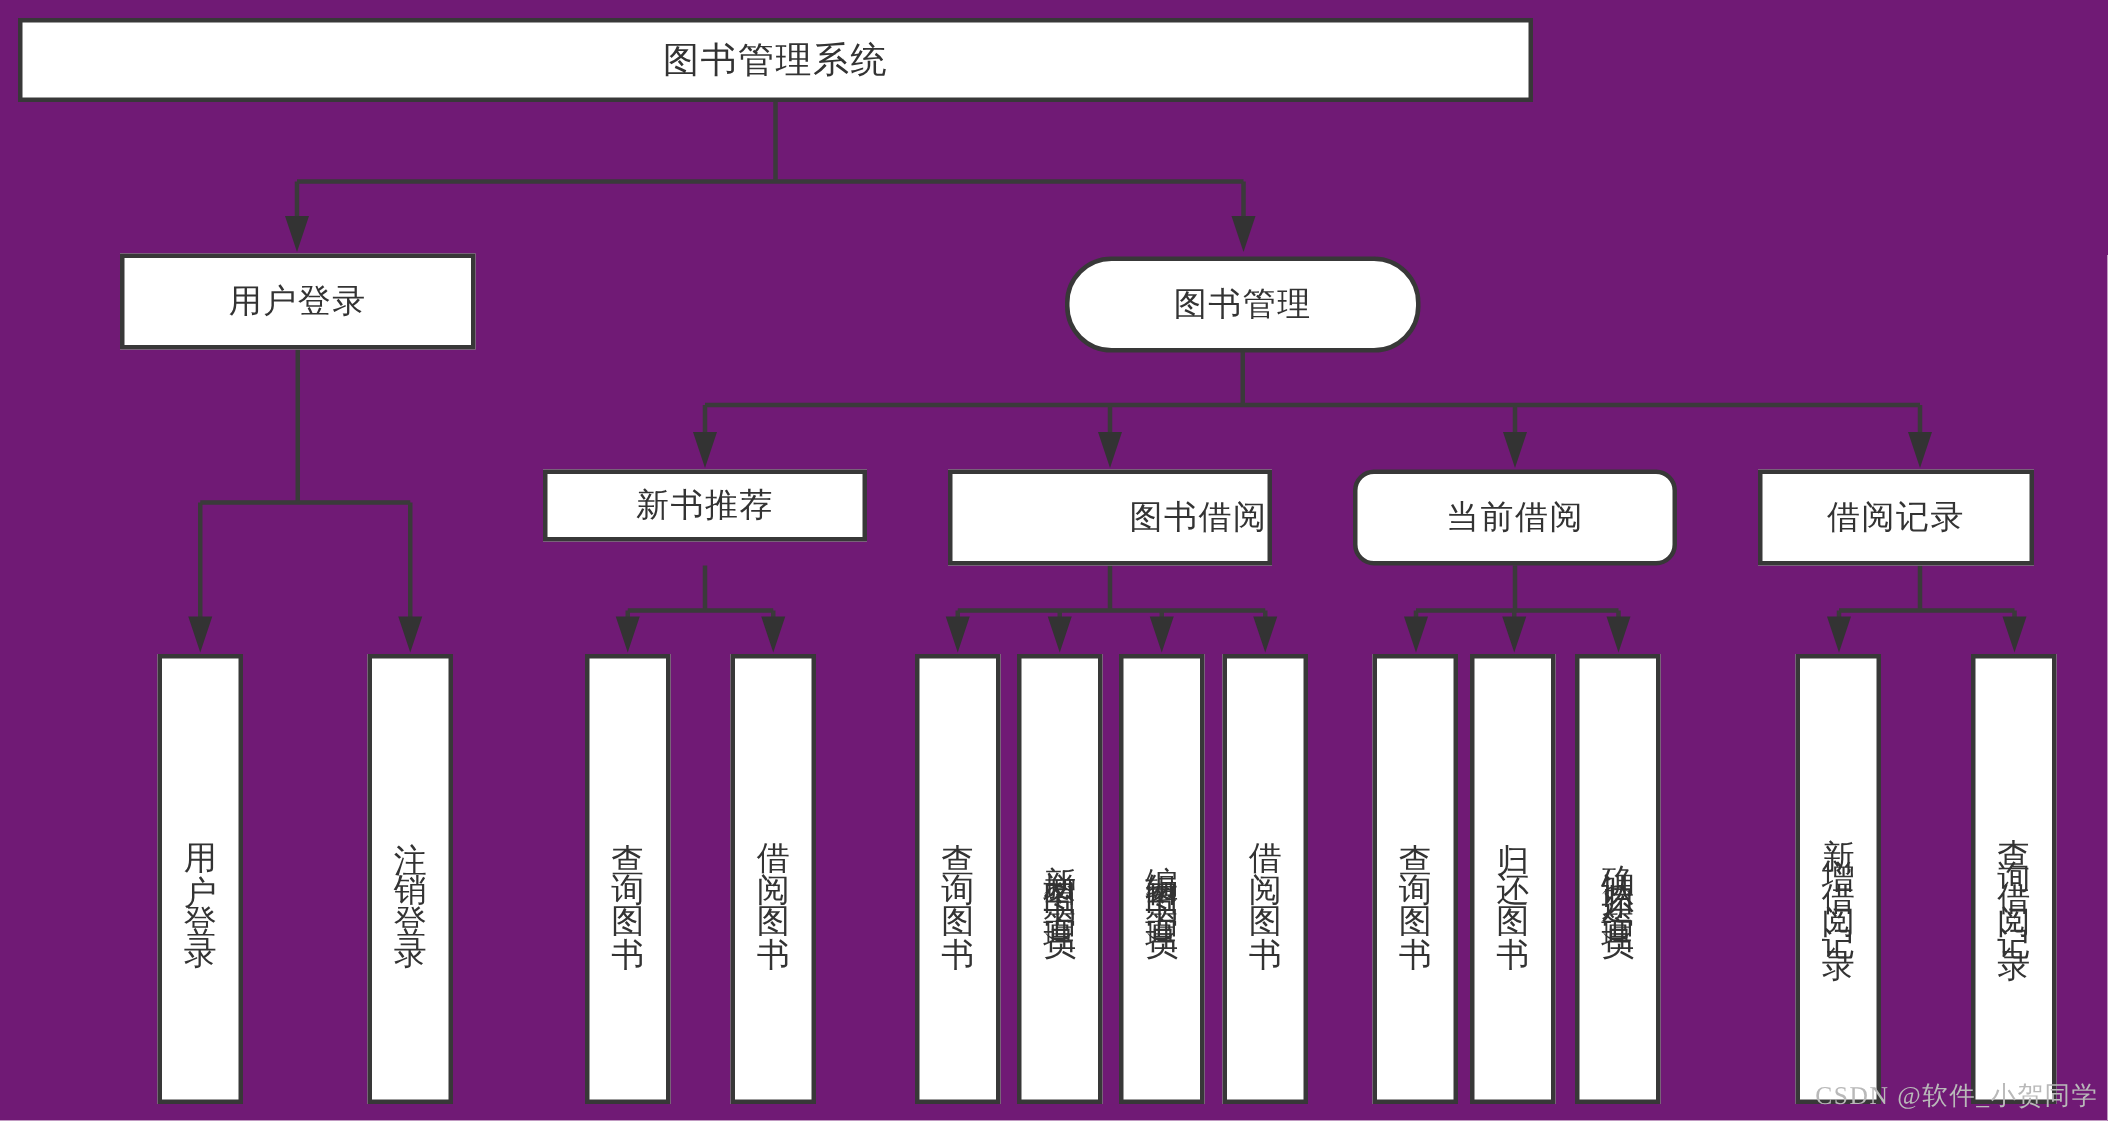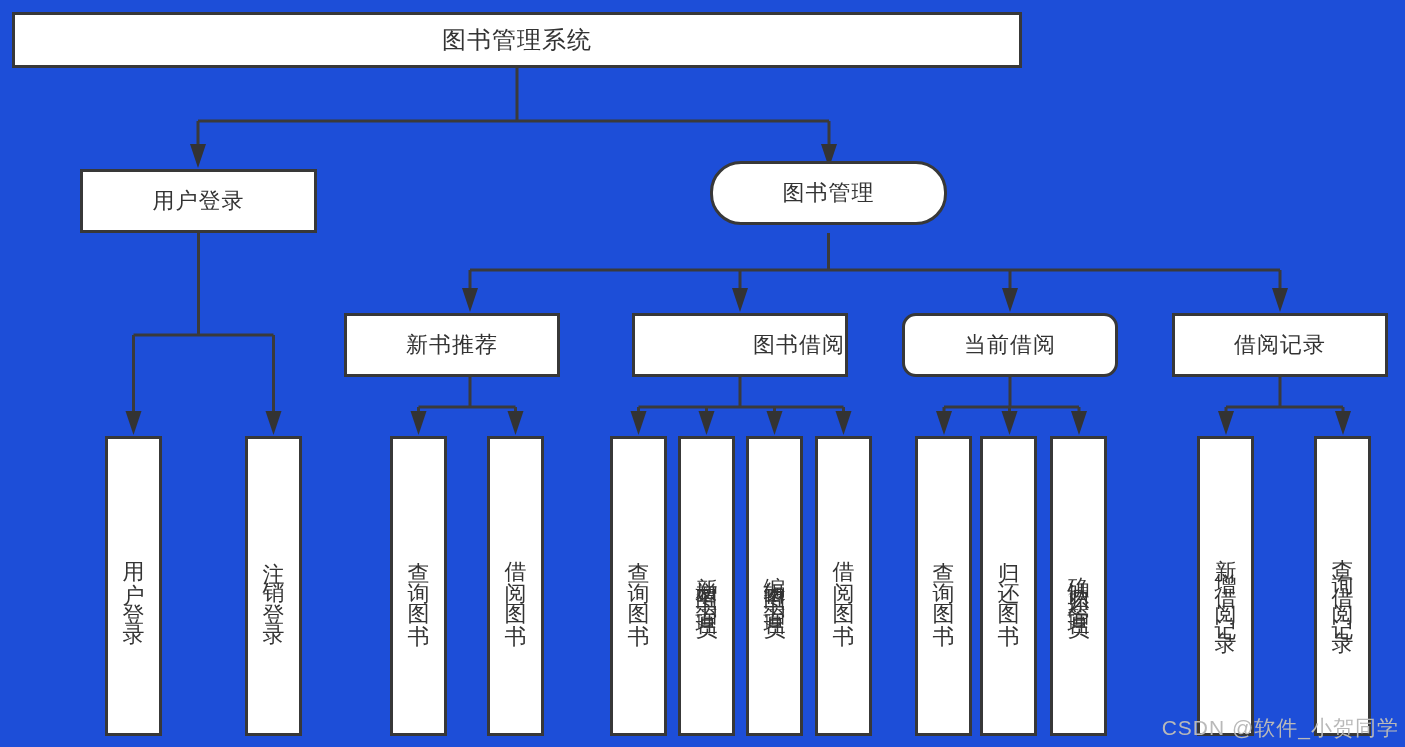--- a/index.html
+++ b/index.html
@@ -1,20 +1,20 @@
 <!DOCTYPE html>
 <html><head>
 <meta charset="utf-8">
 <style>
   html,body{margin:0;padding:0;background:#ffffff;}
   .stage{
     position:relative;
     width:1405px;height:747px;
-    background:#1d4ed8;
-    font-family:Liberation Sans, sans-serif;
+    background:#701a75;
+    font-family:Liberation Serif, serif;
     color:#333333;
     overflow:hidden;
   }
   .node{
     position:absolute;
     box-sizing:border-box;
     border:3px solid #383838;
     background:#ffffff;
     display:flex;
     align-items:center;
@@ -32,21 +32,21 @@
     white-space:nowrap;
     line-height:1;
   }
   .root{left:12px;top:12px;width:1010px;height:56px;font-size:24px;}
   .connectors{position:absolute;left:0;top:0;z-index:1;}
   .connectors path{stroke:#3a3a3a;stroke-width:3;fill:none;}
   .connectors polygon{fill:#333333;stroke:none;}
   .watermark{
     position:absolute;
     right:6px;bottom:5px;
-    font-size:21px;
+    font-size:17px;
     color:#b9b9b9;
     letter-spacing:1px;
     z-index:5;
     white-space:nowrap;
   }
 </style>
 </head>
 <body>
 
 <div class="stage">
@@ -83,34 +83,34 @@
     <polygon points="1335,411 1351,411 1343,435"></polygon>
   </svg>
 
   <div class="node hbox root">
     <span>图书管理系统</span>
   </div>
 
   <div class="node hbox" style="left:80px;top:169px;width:237px;height:64px;">
     <span>用户登录</span>
   </div>
-  <div class="node hbox" style="left:710px;top:161px;width:237px;height:64px;border-radius:31px;">
+  <div class="node hbox" style="left:710px;top:171px;width:237px;height:64px;border-radius:31px;">
     <span>图书管理</span>
   </div>
 
-  <div class="node hbox" style="left:344px;top:313px;width:216px;height:64px;">
+  <div class="node hbox" style="left:362px;top:313px;width:216px;height:48px;">
     <span>新书推荐</span>
   </div>
   <div class="node hbox" style="left:632px;top:313px;width:216px;height:64px;justify-content:flex-end;">
     <span>图书借阅</span>
   </div>
   <div class="node hbox" style="left:902px;top:313px;width:216px;height:64px;border-radius:14px;">
     <span>当前借阅</span>
   </div>
-  <div class="node hbox" style="left:1172px;top:313px;width:216px;height:64px;">
+  <div class="node hbox" style="left:1172px;top:313px;width:184px;height:64px;">
     <span>借阅记录</span>
   </div>
 
   <div class="node vbox" style="left:105px;">
     <span class="vlabel" style="letter-spacing: 21px;">用户登录</span>
   </div>
   <div class="node vbox" style="left:245px;">
     <span class="vlabel" style="letter-spacing: 21px;">注销登录</span>
   </div>
 

